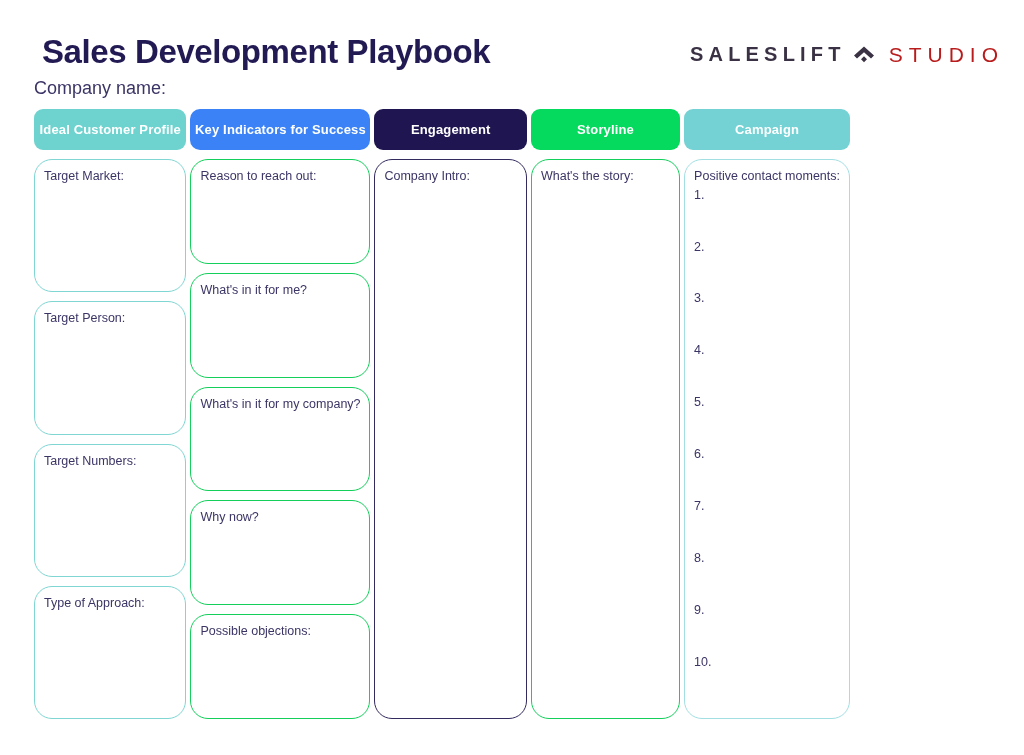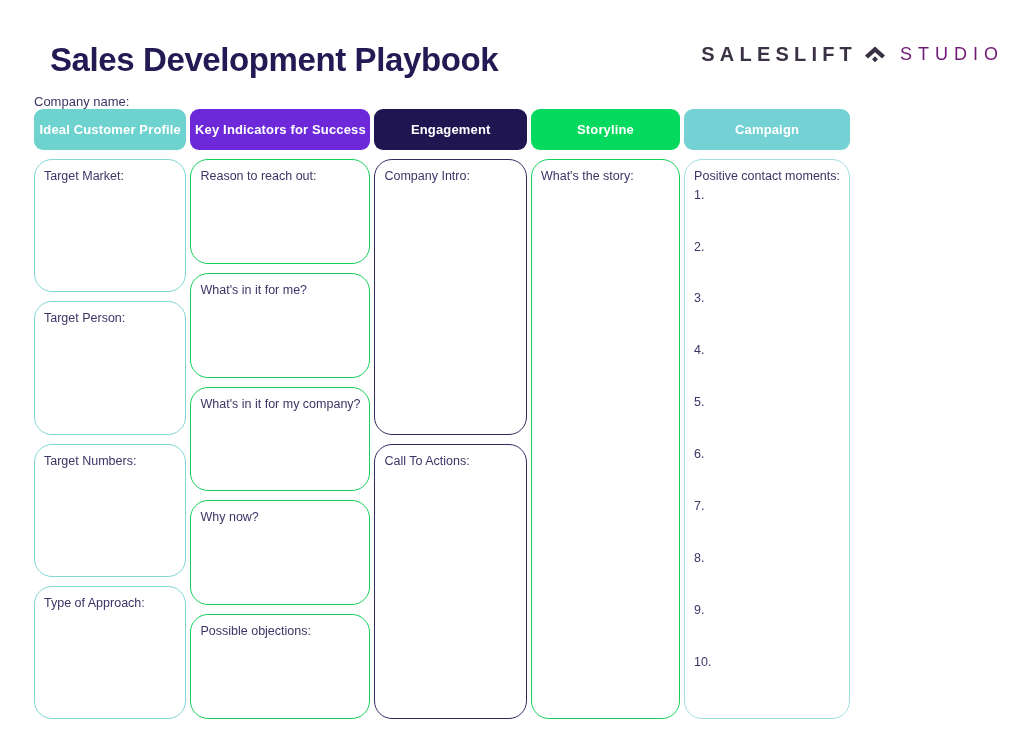--- a/index.html
+++ b/index.html
@@ -27,25 +27,25 @@
     position: absolute;
     left: 34px;
     top: 26px;
   }
   .page-title {
     font-size: 33px;
     font-weight: bold;
     color: #221a53;
     letter-spacing: -0.4px;
     line-height: 1.1;
-    margin: 16px;
+    margin: 8px;
     white-space: nowrap;
   }
   .company-name {
-    font-size: 13px;
+    font-size: 18px;
     color: #3b3566;
     margin-top: 6px;
     line-height: 1.2;
     white-space: nowrap;
   }
 
   .brand-block {
     position: absolute;
     right: 20px;
     top: 42px;
@@ -62,22 +62,22 @@
   }
   .brand-mark {
     margin: 0 13px 0 6px;
     display: flex;
     align-items: center;
     justify-content: center;
     width: 24px;
     height: 22px;
   }
   .brand-studio {
-    font-size: 18px;
-    color: #701a75;
+    font-size: 21px;
+    color: #b91c1c;
     letter-spacing: 6.0px;
     line-height: 1;
   }
 
   
   .board {
     position: absolute;
     left: 34px;
     top: 109px;
     width: 816px;
@@ -132,21 +132,21 @@
     font-size: 12.5px;
     color: #3b3566;
     line-height: 1.25;
     white-space: nowrap;
   }
 
   
   .theme-teal   .col-header { background: #6ed3cf; }
   .theme-teal   .field-box  { border-color: #7fd6d3; }
 
-  .theme-green  .col-header { background: #6d28d9; }
+  .theme-green  .col-header { background: #3b82f6; border-radius: 10px; }
   .theme-green  .field-box  { border-color: #14cf5c; }
 
   .theme-navy   .col-header { background: #1f1550; }
   .theme-navy   .field-box  { border-color: #332a5e; }
 
   .theme-green2 .col-header { background: #05d95e; }
   .theme-green2 .field-box  { border-color: #14cf5c; }
 
   .theme-teal2  .col-header { background: #74d2d4; }
   .theme-teal2  .field-box  { border-color: #a2dfe3; }
@@ -227,23 +227,20 @@
         <div class="field-label">Possible objections:</div>
       </div>
     </div>
   </div>
 
   <div class="column col-3 theme-navy">
     <div class="col-header">Engagement</div>
     <div class="col-body">
       <div class="field-box">
         <div class="field-label">Company Intro:</div>
-      </div>
-      <div class="field-box">
-        <div class="field-label">Call To Actions:</div>
       </div>
     </div>
   </div>
 
   <div class="column col-4 theme-green2">
     <div class="col-header">Storyline</div>
     <div class="col-body">
       <div class="field-box">
         <div class="field-label">What's the story:</div>
       </div>

